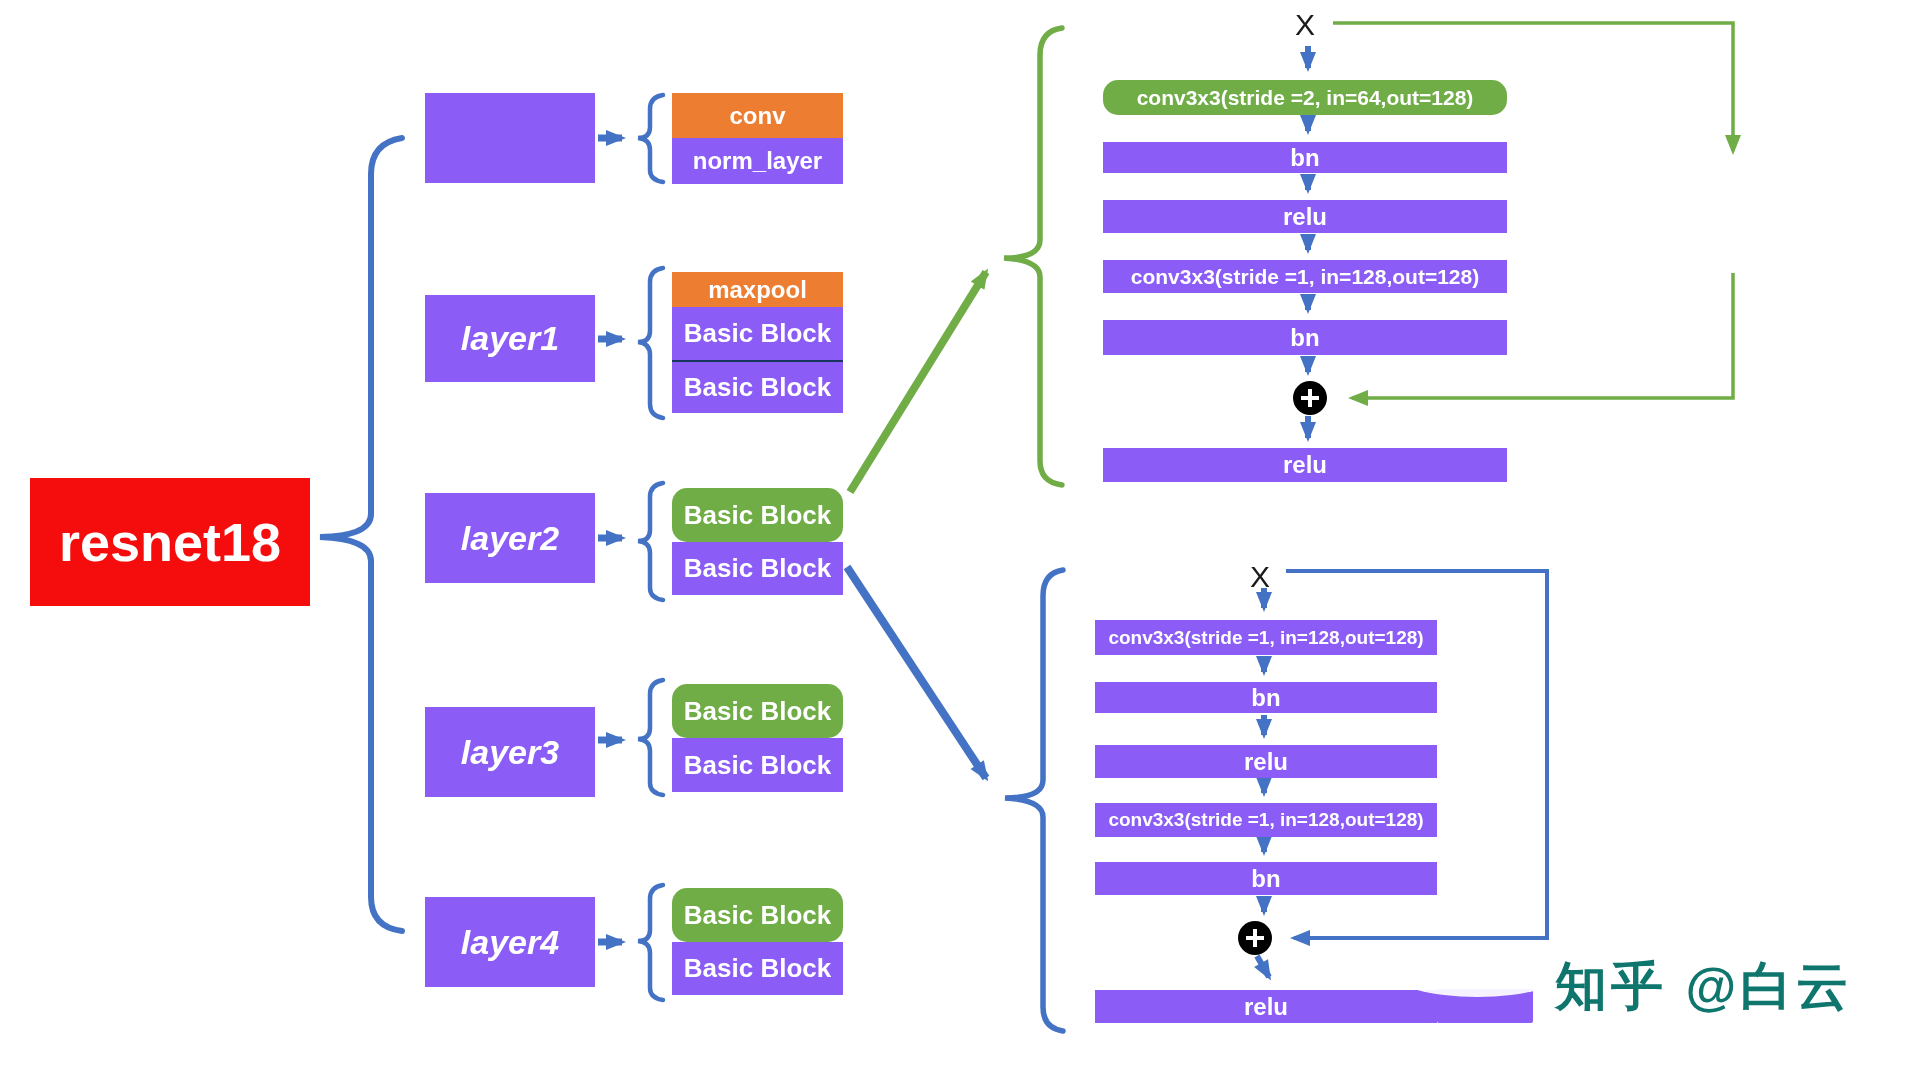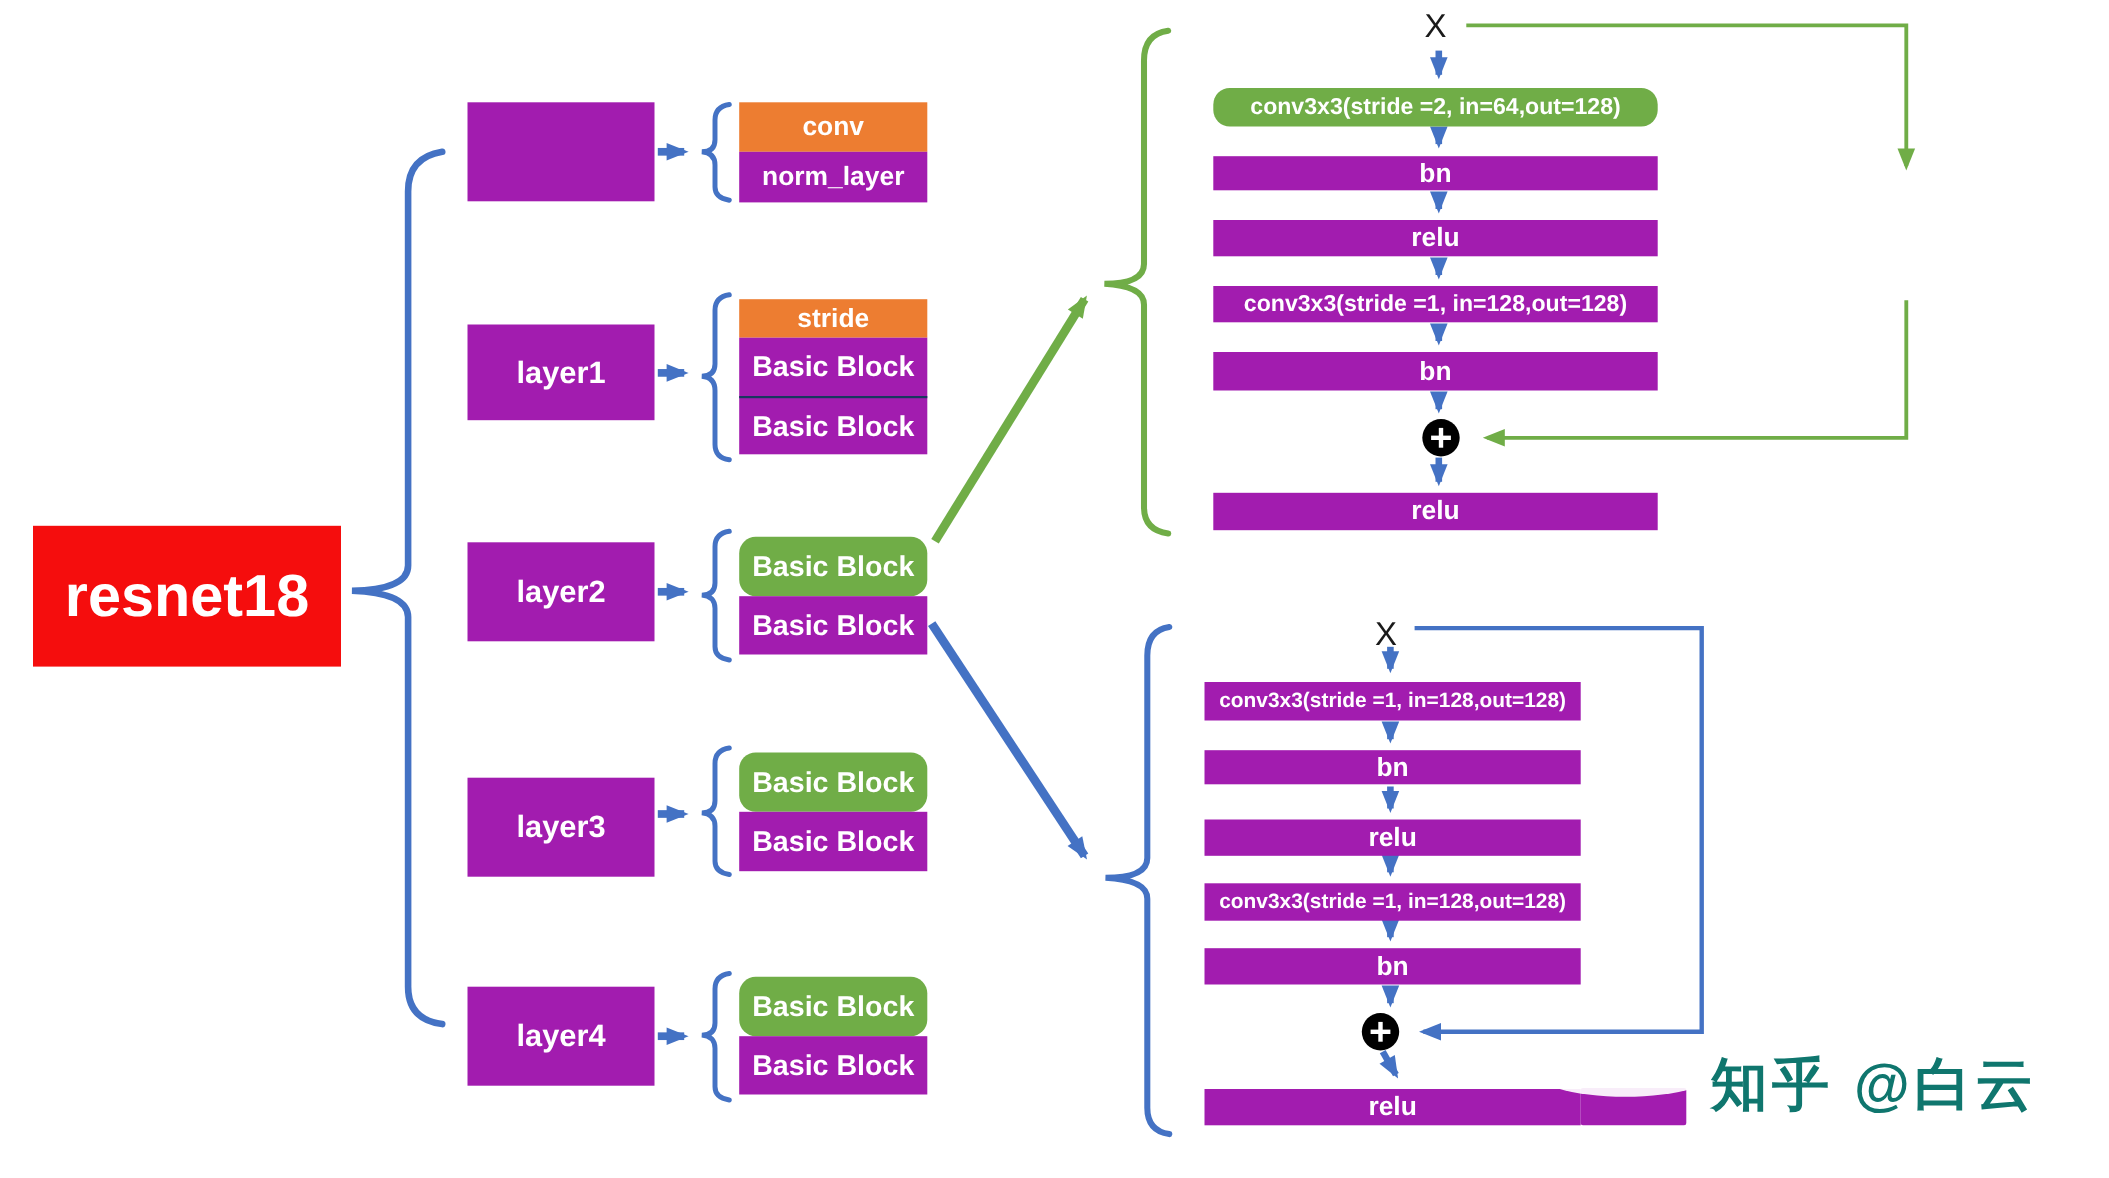--- a/index.html
+++ b/index.html
@@ -10,26 +10,26 @@
     font-family:"Liberation Sans", sans-serif;
     overflow:hidden;
   }
   .abs{position:absolute;}
   .box{
     position:absolute;
     display:flex;align-items:center;justify-content:center;
     color:#ffffff;font-weight:bold;text-align:center;
     box-sizing:border-box;white-space:nowrap;
   }
-  .blue{background:#a21caf;}
+  .blue{background:#8b5cf6;}
   .orange{background:#ED7D31;}
   .green{background:#70AD47;border-radius:15px;}
   .dgreen{background:#538135;}
   .red{background:#F50D0D;}
-  .layerlbl{font-size:28px;}
+  .layerlbl{font-size:34px;font-style:italic;}
   .stacklbl{font-size:24px;}
   .bblbl{font-size:26px;}
   .fb{font-size:21px;}
   .fbsm{font-size:19px;}
   .bnlbl{font-size:24px;}
   .rootlbl{font-size:54px;}
   .xlbl{
     position:absolute;color:#1a1a1a;font-size:30px;font-weight:500;
   }
   .shortcut{
@@ -135,21 +135,21 @@
   </div>
 
   <div class="box orange stacklbl" style="left:672px;top:93px;width:171px;height:45px;">
     <span>conv</span>
   </div>
   <div class="box blue stacklbl" style="left:672px;top:138px;width:171px;height:46px;">
     <span>norm_layer</span>
   </div>
 
   <div class="box orange stacklbl" style="left:672px;top:272px;width:171px;height:35px;">
-    <span>stride</span>
+    <span>maxpool</span>
   </div>
   <div class="box blue bblbl" style="left:672px;top:307px;width:171px;height:53px;">
     <span>Basic Block</span>
   </div>
   <div class="box blue bblbl" style="left:672px;top:360px;width:171px;height:53px;border-top:2px solid #17375e;">
     <span>Basic Block</span>
   </div>
 
   <div class="box green bblbl" style="left:672px;top:488px;width:171px;height:54px;">
     <span>Basic Block</span>

